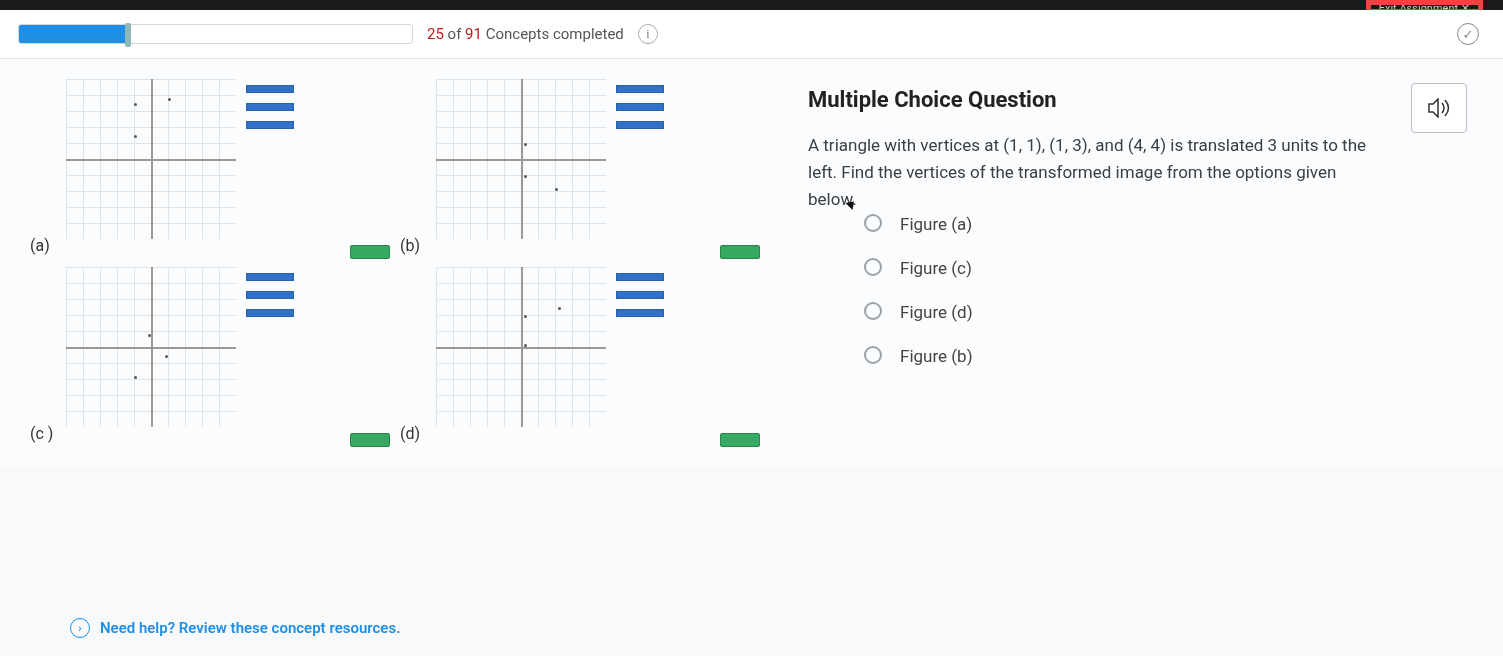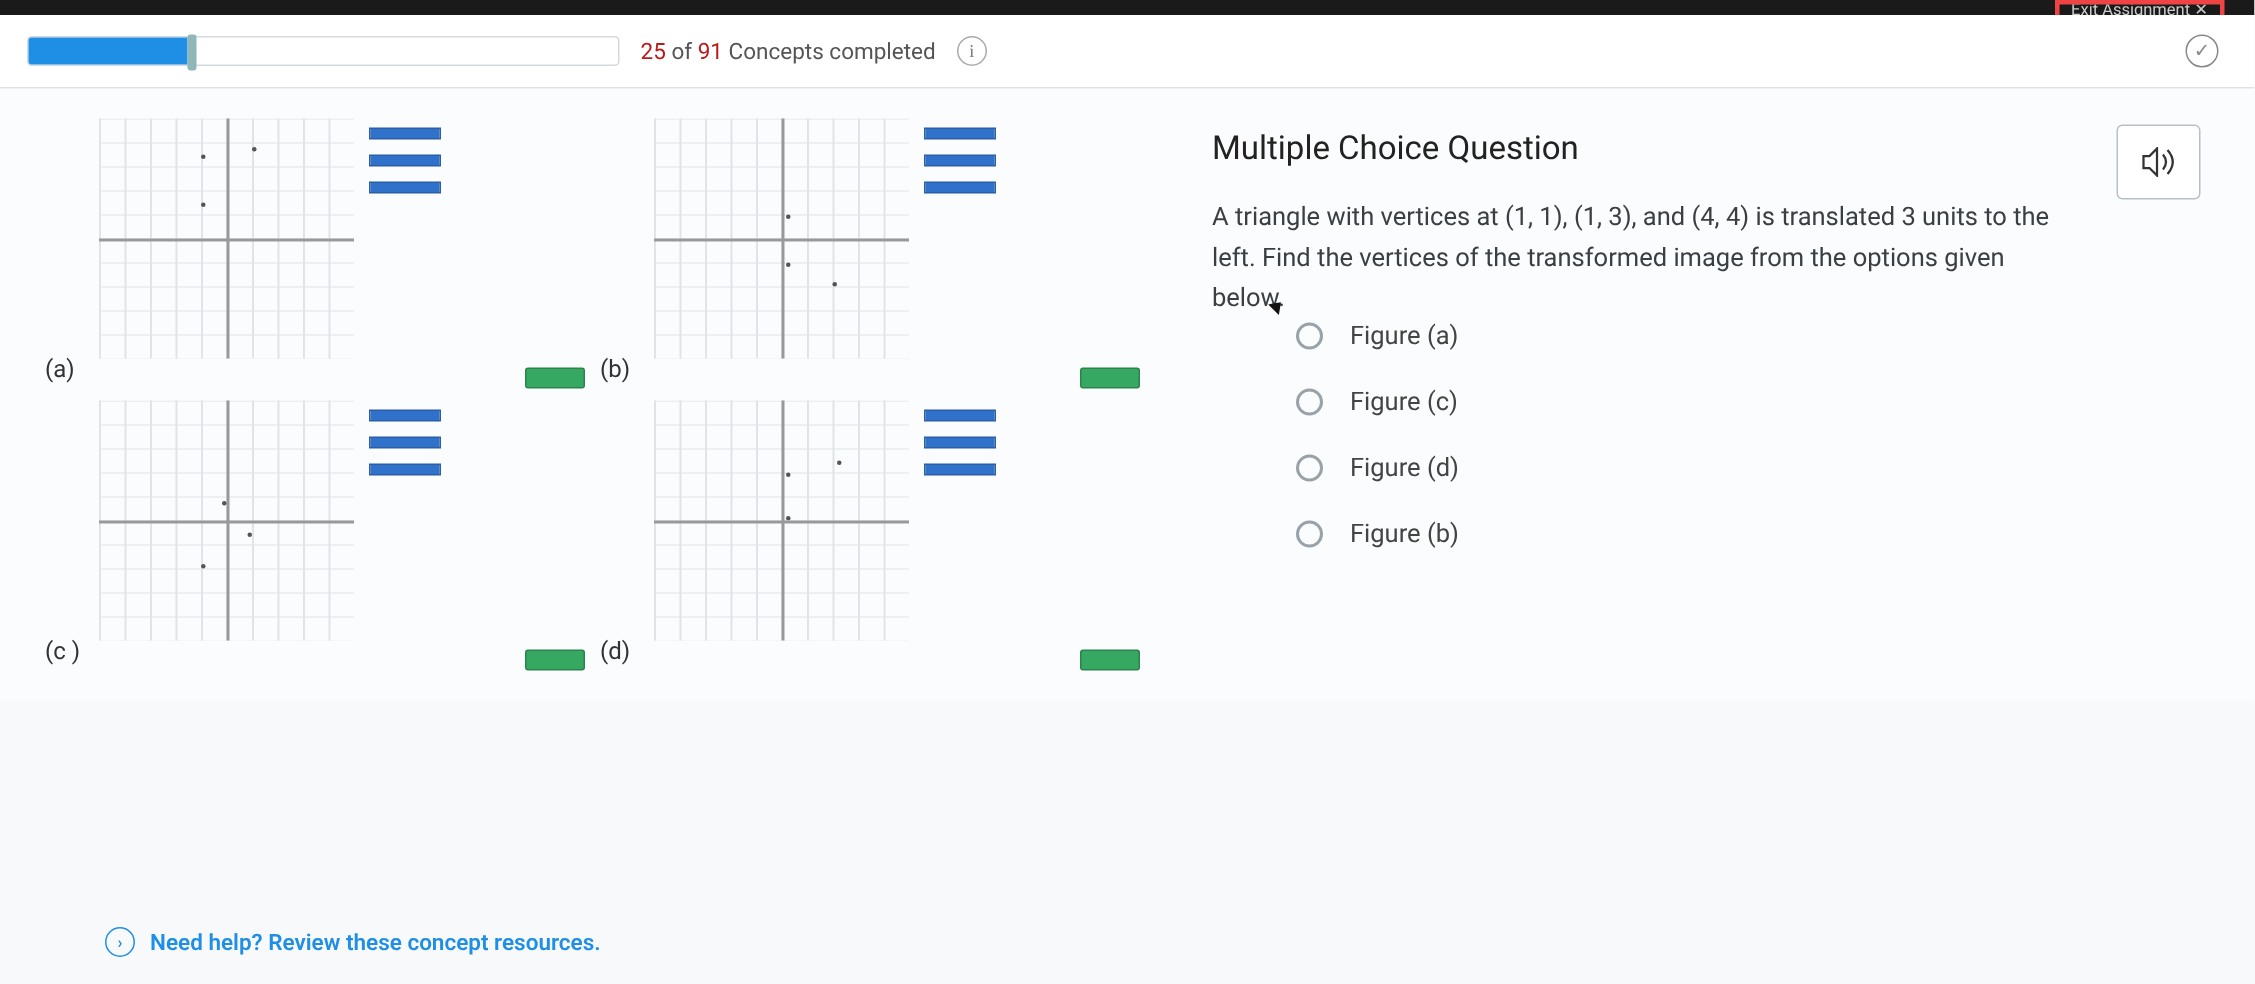--- a/index.html
+++ b/index.html
@@ -16,21 +16,21 @@
     height: 10px;
     width: 100%;
     display: flex;
     justify-content: flex-end;
     align-items: flex-start;
     padding-right: 20px;
   }
   .exit-btn {
     color: #ccc;
     font-size: 11px;
-    border: 3px solid #ef4444;
+    border: 5px solid #ef4444;
     padding: 0 8px;
     height: 14px;
     line-height: 8px;
     overflow: hidden;
     cursor: pointer;
   }
   .progress-row {
     display: flex;
     align-items: center;
     padding: 14px 18px;
@@ -153,21 +153,21 @@
     border: 1px solid #2b844c;
     border-radius: 2px;
   }
   .question-pane {
     flex: 1;
     padding: 8px 20px 8px 8px;
     position: relative;
   }
   .q-title {
     font-size: 22px;
-    font-weight: 400;
+    font-weight: 700;
     color: #222;
     margin-bottom: 20px;
   }
   .audio-btn {
     position: absolute;
     right: 6px; top: 4px;
     width: 56px; height: 50px;
     border: 1px solid #b8bfc6;
     border-radius: 4px;
     background: #fff;
@@ -182,21 +182,20 @@
     margin-right: 70px;
   }
   .options {
     display: flex;
     flex-direction: column;
     gap: 24px;
     padding-left: 56px;
   }
   .option {
     display: flex;
-    align-items: center;
     gap: 18px;
     cursor: pointer;
     font-size: 17px;
     color: #444;
   }
   .radio {
     width: 18px; height: 18px;
     border: 2px solid #9aa2a9;
     border-radius: 50%;
     flex-shrink: 0;

